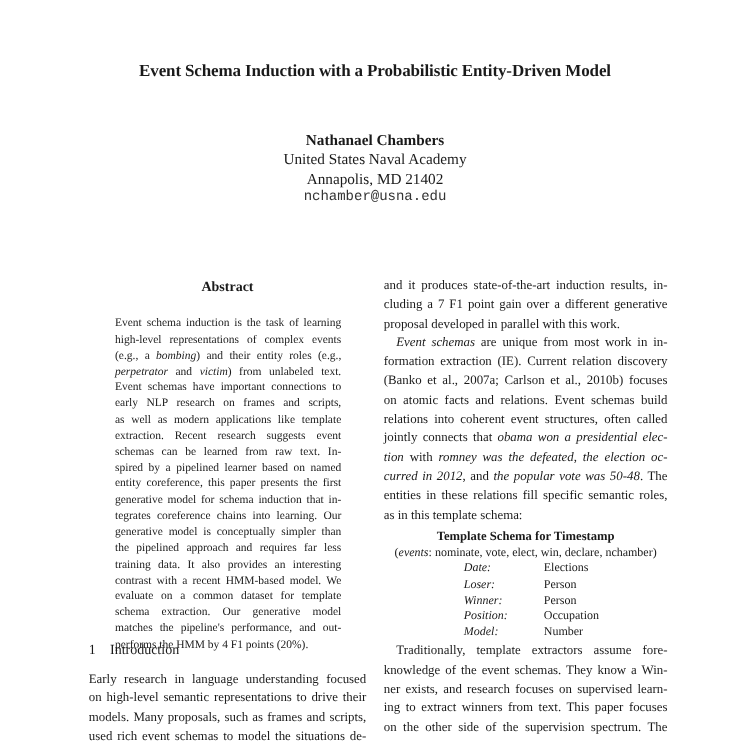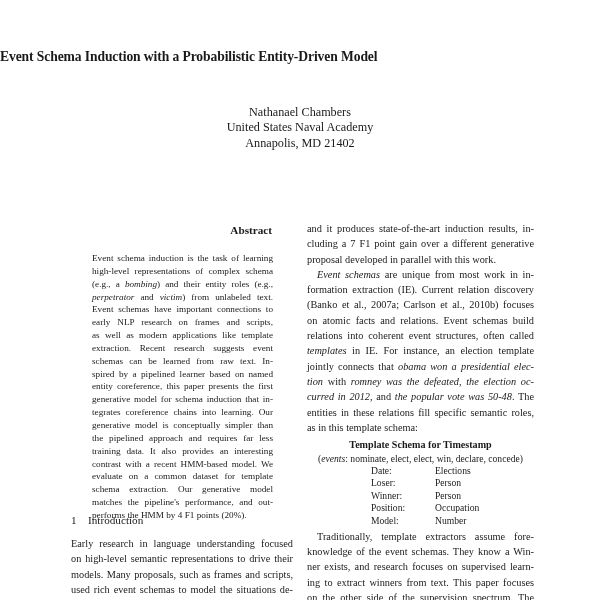--- a/index.html
+++ b/index.html
@@ -1,56 +1,57 @@
 <!DOCTYPE html>
 <html><head>
 <meta charset="utf-8">
 <style>
   html, body { margin: 0; padding: 0; background: #ffffff; }
   body { width: 600px; height: 600px; overflow: hidden; position: relative;
          font-family: "Liberation Serif", serif; color: #1a1a1a; }
-  .title { position: absolute; left: 0; width: 600px; top: 49px; 
+  .title { position: absolute; left: 0; width: 600px; top: 49px; text-align: center;
            font-weight: bold; font-size: 13.6px; letter-spacing: -0.1px; }
   .authorblock { position: absolute; left: 0; width: 600px; top: 105px; text-align: center;
                  font-size: 12.2px; line-height: 15.4px; }
-  .author-name { font-weight: normal; }
+  .author-name { font-weight: bold; }
   .email { font-family: "Liberation Mono", monospace; font-size: 11.2px; color: #333; }
 
   .col { position: absolute; font-size: 10.05px; line-height: 12.85px; text-align: justify; }
   .line { display: block; white-space: nowrap; text-align-last: justify; }
   .line.last { text-align-last: left; }
-  .abstract-head { position: absolute; left: 92px; width: 180px; top: 224px; text-align: right;
+  .abstract-head { position: absolute; left: 92px; width: 180px; top: 224px; text-align: center;
                    font-weight: bold; font-size: 11.2px; }
   .abstract { left: 92px; width: 181px; top: 252px; font-size: 9.2px; line-height: 12.85px; }
   .section-head { position: absolute; left: 71px; top: 514px; font-weight: normal; font-size: 11.2px; }
   .section-head .num { display: inline-block; width: 17px; }
   .intro { left: 71px; width: 222px; top: 536px; font-size: 10.3px; line-height: 15.3px; }
   .rightcol { left: 307px; width: 227px; top: 221px; font-size: 10.3px; line-height: 15.3px; }
   .indent { padding-left: 10px; }
   .schema-title { text-align: center; font-weight: bold; font-size: 10.1px; line-height: 13.5px; text-align-last: center; }
   .schema-events { text-align: center; font-size: 9.6px; line-height: 13px; text-align-last: center; }
   .schema-row { display: block; font-size: 9.6px; line-height: 12.6px; white-space: nowrap; }
-  .schema-role { display: inline-block; width: 64px; margin-left: 64px; }
+  .schema-role { display: inline-block; width: 64px; margin-left: 64px; font-style: italic; }
   i { }
 </style>
 </head>
 <body>
 
 <div class="title">Event Schema Induction with a Probabilistic Entity-Driven Model</div>
 
 <div class="authorblock">
   <div class="author-name">Nathanael Chambers</div>
   <div>United States Naval Academy</div>
   <div>Annapolis, MD 21402</div>
+  <div class="email">nchamber@usna.edu</div>
 </div>
 
 <div class="abstract-head">Abstract</div>
 <div class="col abstract">
     <span class="line">Event schema induction is the task of learning</span>
-    <span class="line">high-level representations of complex schema</span>
+    <span class="line">high-level representations of complex events</span>
     <span class="line">(e.g., a <i>bombing</i>) and their entity roles (e.g.,</span>
     <span class="line"><i>perpetrator</i> and <i>victim</i>) from unlabeled text.</span>
     <span class="line">Event schemas have important connections to</span>
     <span class="line">early NLP research on frames and scripts,</span>
     <span class="line">as well as modern applications like template</span>
     <span class="line">extraction. Recent research suggests event</span>
     <span class="line">schemas can be learned from raw text. In-</span>
     <span class="line">spired by a pipelined learner based on named</span>
     <span class="line">entity coreference, this paper presents the first</span>
     <span class="line">generative model for schema induction that in-</span>
@@ -81,30 +82,29 @@
       <span class="line">and it produces state-of-the-art induction results, in-</span>
       <span class="line">cluding a 7 F1 point gain over a different generative</span>
       <span class="line last">proposal developed in parallel with this work.</span>
     </div>
   <div>
       <span class="line indent"><i>Event schemas</i> are unique from most work in in-</span>
       <span class="line">formation extraction (IE). Current relation discovery</span>
       <span class="line">(Banko et al., 2007a; Carlson et al., 2010b) focuses</span>
       <span class="line">on atomic facts and relations. Event schemas build</span>
       <span class="line">relations into coherent event structures, often called</span>
-      <span class="line"><i>templates</i> in IE. For instance, an election template</span>
       <span class="line">jointly connects that <i>obama won a presidential elec-</i></span>
       <span class="line"><i>tion</i> with <i>romney was the defeated</i>, <i>the election oc-</i></span>
       <span class="line"><i>curred in 2012</i>, and <i>the popular vote was 50-48</i>. The</span>
       <span class="line">entities in these relations fill specific semantic roles,</span>
       <span class="line last">as in this template schema:</span>
     </div>
   <div style="margin-top:3px;">
     <div class="schema-title">Template Schema for Timestamp</div>
-    <div class="schema-events">(<i>events</i>: <span>nominate, elect, elect, win, declare, concede</span>)</div>
+    <div class="schema-events">(<i>events</i>: <span>nominate, vote, elect, win, declare, nchamber</span>)</div>
     <div id="schema-roles">
         <div class="schema-row"><span class="schema-role">Date:</span><span>Elections</span></div>
         <div class="schema-row"><span class="schema-role">Loser:</span><span>Person</span></div>
         <div class="schema-row"><span class="schema-role">Winner:</span><span>Person</span></div>
         <div class="schema-row"><span class="schema-role">Position:</span><span>Occupation</span></div>
         <div class="schema-row"><span class="schema-role">Model:</span><span>Number</span></div>
       </div>
   </div>
   <div style="margin-top:1px;">
       <span class="line indent">Traditionally, template extractors assume fore-</span>

